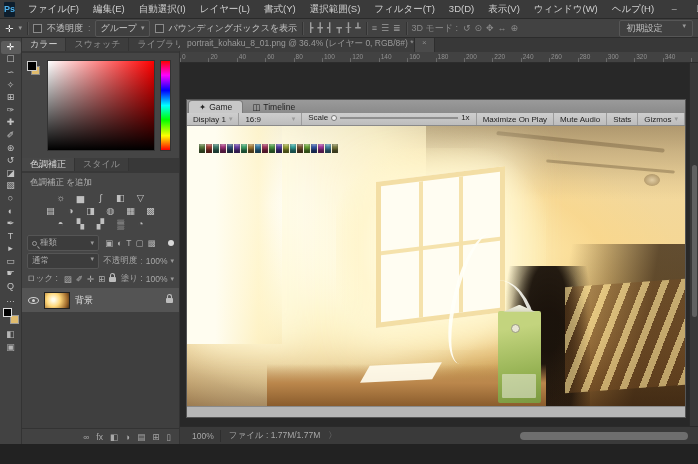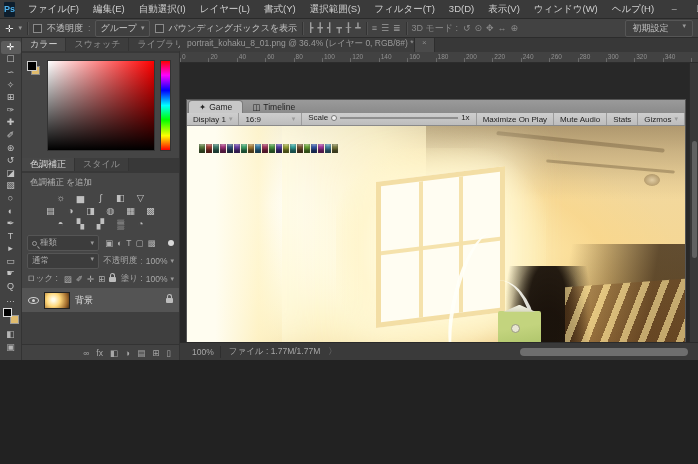--- a/index.html
+++ b/index.html
@@ -1,35 +1,35 @@
 <!DOCTYPE html>
 <html><head>
 <meta charset="utf-8">
 <style>
   *{margin:0;padding:0;box-sizing:border-box;font-family:"Liberation Sans","DejaVu Sans",sans-serif;-webkit-user-select:none;user-select:none;white-space:nowrap}
   body{background:#222}
-  .app{width:698px;height:360px;background:#454545;overflow:hidden;display:flex;flex-direction:column;font-size:10px;color:#c8c8c8;position:relative}
+  .app{width:698px;height:444px;background:#454545;overflow:hidden;display:flex;flex-direction:column;font-size:10px;color:#c8c8c8;position:relative}
 
   
   .menubar{height:19px;background:#3a3a3a;border-bottom:1px solid #2a2a2a;display:flex;align-items:center;padding-left:4px;flex:0 0 19px}
   .ps-logo{width:22px;height:15px;background:#0d1e2d;color:#4fb0e8;font-size:9px;font-weight:bold;display:flex;align-items:center;justify-content:center;margin-right:6px;border-radius:1px}
   .menu-item{padding:0 7px;line-height:18px;color:#cfcfcf;font-size:9.5px}
   .win-controls{margin-left:auto;display:flex;height:100%}
   .win-btn{width:26px;display:flex;align-items:center;justify-content:center;color:#b5b5b5;font-size:9px}
 
   
   .optionsbar{height:19px;background:#424242;border-bottom:1px solid #2c2c2c;display:flex;align-items:center;padding:0 5px;gap:5px;flex:0 0 19px;font-size:9px;color:#c2c2c2}
   .opt-sep{width:1px;height:13px;background:#333;box-shadow:1px 0 0 #505050}
   .opt-tool{font-size:10px;color:#e0e0e0}
   .caret{font-size:7px;color:#9a9a9a}
   .checkbox{width:9px;height:9px;border:1px solid #8a8a8a;background:#3a3a3a;display:inline-block}
   .opt-select{border:1px solid #565656;border-radius:2px;padding:1px 4px;background:#404040;display:flex;align-items:center;gap:4px}
   .icon-grp{display:flex;gap:4px;color:#9f9f9f;font-size:9px}
   .dim{color:#8a8a8a}
-  .workspace{margin-left:auto;border:1px solid #565656;border-radius:2px;padding:1px 6px;display:flex;gap:14px;align-items:flex-start;background:#404040}
+  .workspace{margin-left:auto;border:1px solid #565656;border-radius:2px;padding:1px 6px;display:flex;gap:20px;align-items:flex-start;background:#404040}
 
   
   .main{flex:1;display:flex;min-height:0}
 
   
   .toolbar{width:22px;background:#424242;border-right:1px solid #333;display:flex;flex-direction:column;align-items:center;padding-top:3px;flex:0 0 22px}
   .tool{width:20px;height:12.6px;display:flex;align-items:center;justify-content:center;color:#c4c4c4;font-size:9px;line-height:1}
   .tool.active{background:#5c5c5c;border-radius:2px;color:#fff}
   .fgbg{position:relative;width:16px;height:16px;margin:3px 0}
   .bg-swatch{position:absolute;right:0;bottom:0;width:9px;height:9px;border:1px solid #999}

